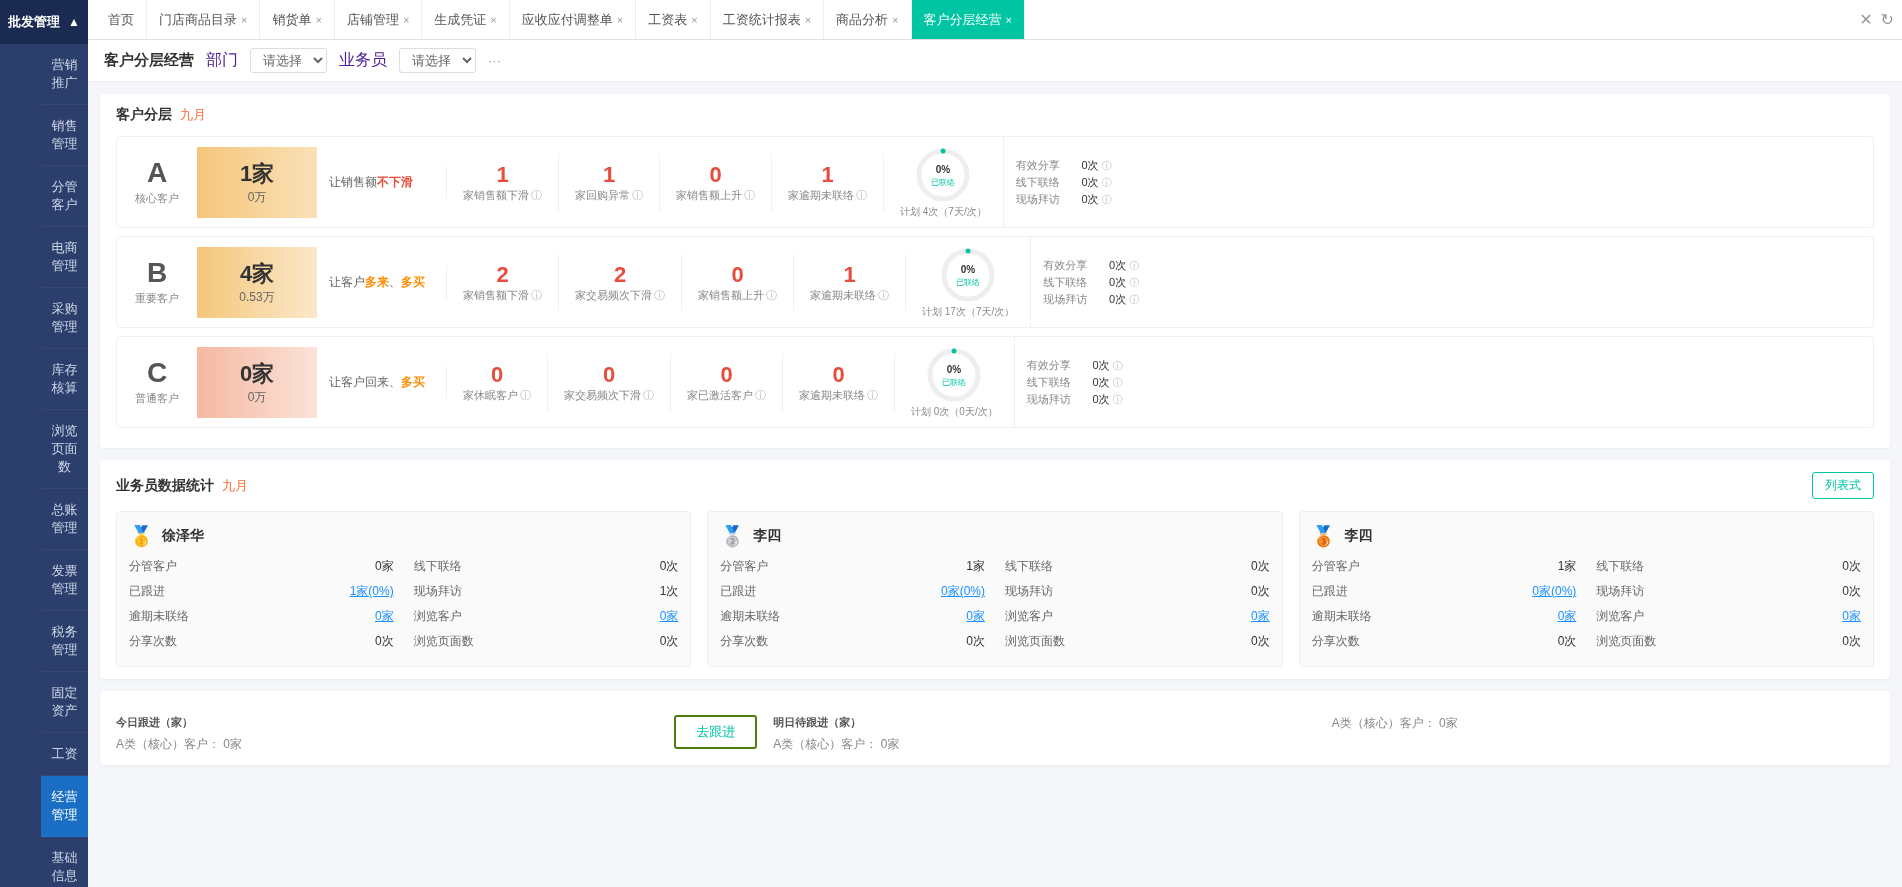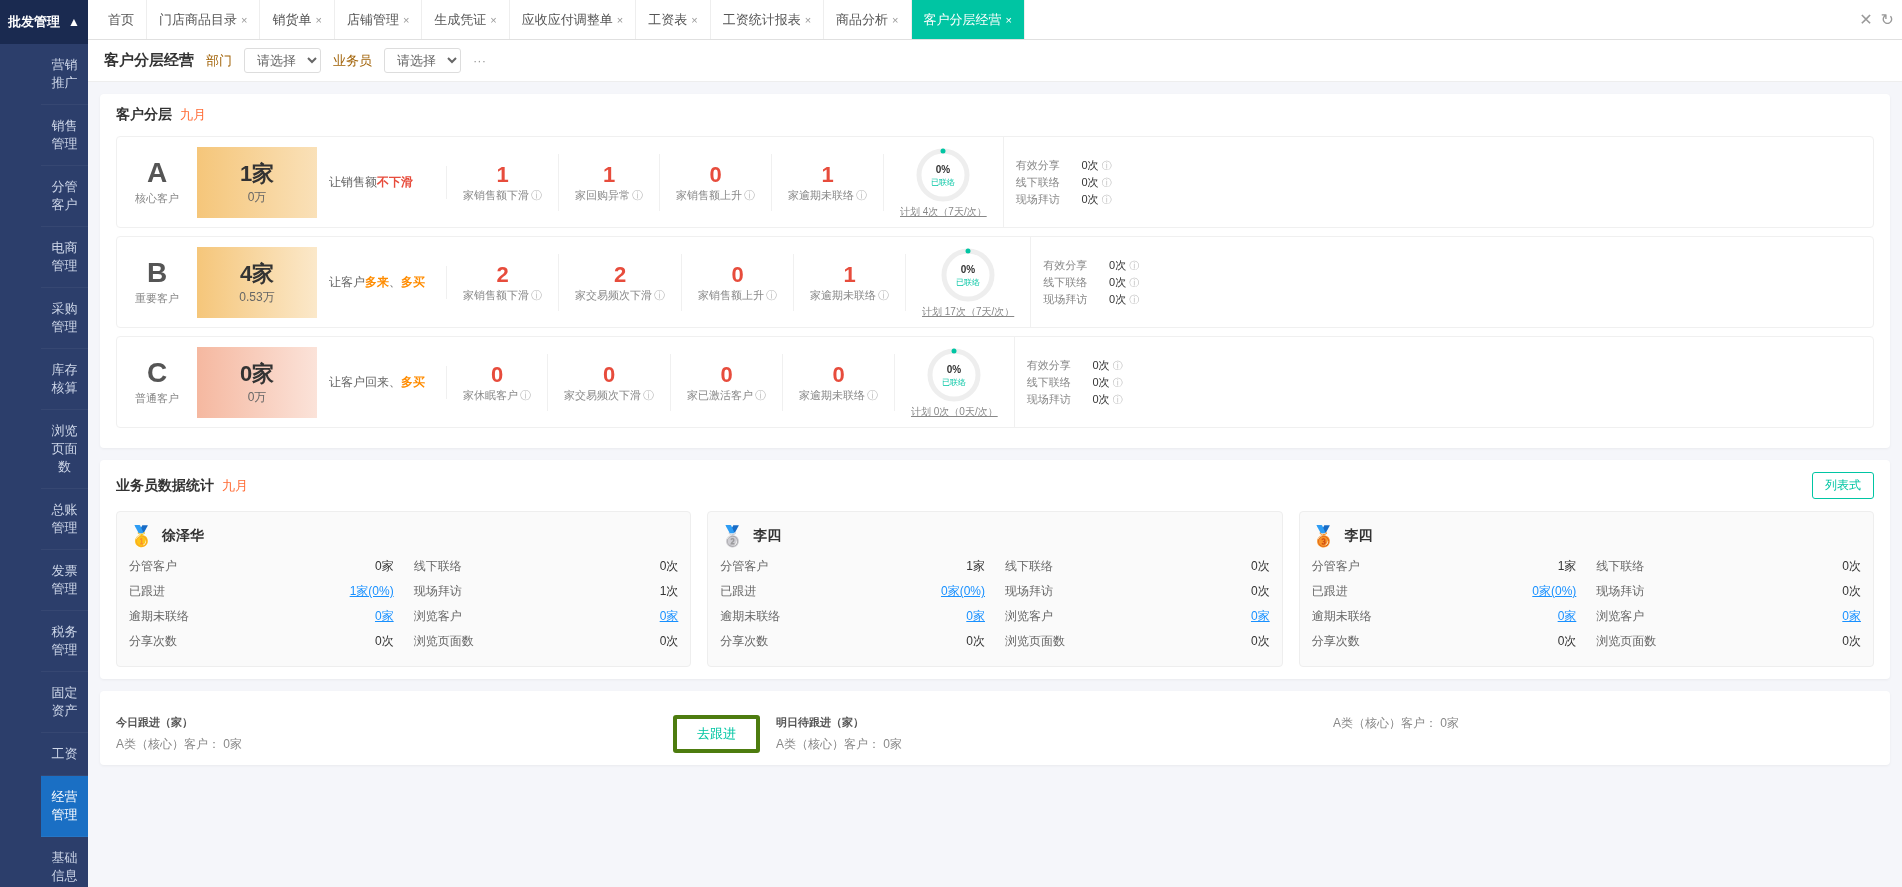--- a/index.html
+++ b/index.html
@@ -103,21 +103,21 @@
     .toolbar {
       background: #fff;
       padding: 8px 16px;
       display: flex;
       align-items: center;
       gap: 12px;
       border-bottom: 1px solid #eee;
       flex-shrink: 0;
     }
     .toolbar-title { font-size: 15px; font-weight: bold; color: #333; }
-    .toolbar-label { font-size: 13px; color: #a16207; }
+    .toolbar-label { font-size: 16px; color: #4c1d95; }
     .toolbar select {
       border: 1px solid #ddd;
       border-radius: 3px;
       padding: 3px 8px;
       font-size: 13px;
       color: #666;
       background: #fff;
     }
     .toolbar-dots { color: #999; cursor: pointer; }
 
@@ -219,21 +219,21 @@
     .circle-container {
       display: flex;
       flex-direction: column;
       align-items: center;
       justify-content: center;
       padding: 8px 16px;
       min-width: 110px;
       border-right: 1px solid #f0f0f0;
     }
     .circle-svg { width: 60px; height: 60px; }
-    .circle-plan { font-size: 10px; color: #888; text-decoration: underline; }
+    .circle-plan { font-size: 10px; color: #888; }
 
     
     .tier-right-stats {
       display: flex;
       flex-direction: column;
       justify-content: center;
       padding: 8px 12px;
       font-size: 11px;
       color: #888;
       gap: 2px;
@@ -284,21 +284,21 @@
       margin-top: 12px;
     }
     .followup-col {
       display: flex;
       flex-direction: column;
       gap: 6px;
     }
     .followup-col-title { font-size: 11px; color: #555; font-weight: bold; }
     .followup-btn {
       background: #fff;
-      border: 4px solid #4d7c0f;
+      border: 2px solid #4d7c0f;
       color: #00c5a3;
       padding: 6px 20px;
       border-radius: 3px;
       cursor: pointer;
       font-size: 13px;
       align-self: center;
     }
 
     
     .btn-list {

